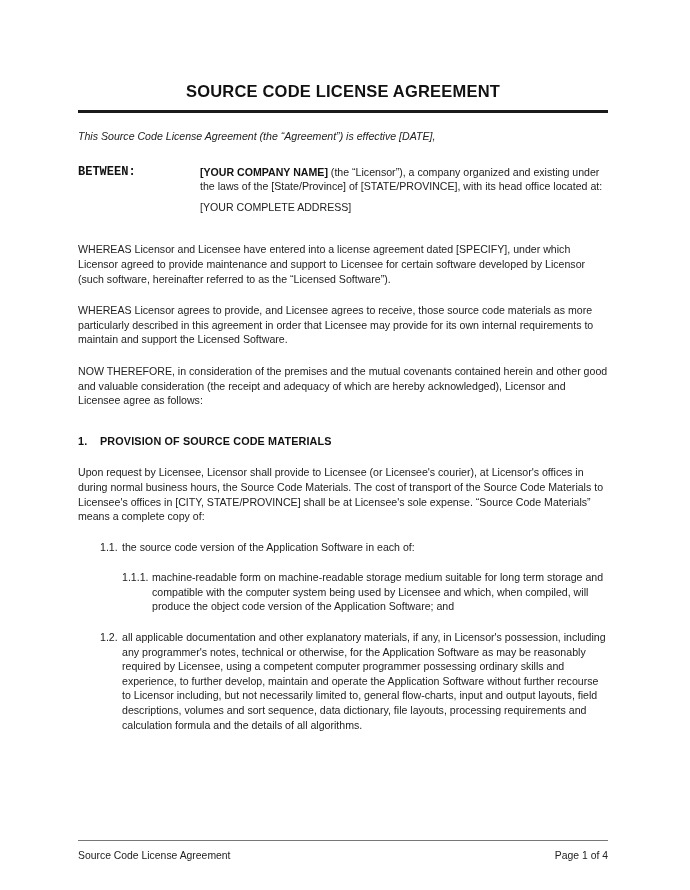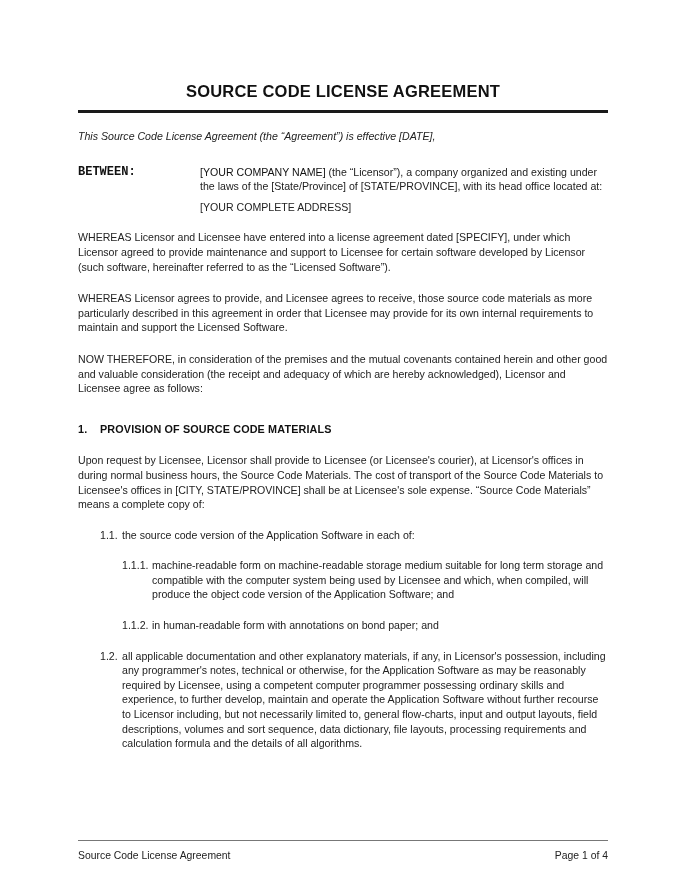--- a/index.html
+++ b/index.html
@@ -78,21 +78,21 @@
     color: #111;
     font-family: Liberation Mono, monospace;
   }
   .party-body {
     flex: 1 1 auto;
   }
   .party-body .addr {
     margin-top: 6px;
   }
   .party-body b {
-    font-weight: normal;
+    font-weight: bold;
     color: #111;
   }
 
   .para {
     margin-top: 17px;
   }
 
   .section-heading {
     display: flex;
     margin-top: 26px;
@@ -174,21 +174,21 @@
 
     <div class="party">
       <div class="party-label">BETWEEN:</div>
       <div class="party-body">
         <p><b>[YOUR COMPANY NAME]</b><span> (the “Licensor”), a company organized and existing under the laws of the [State/Province] of [STATE/PROVINCE], with its head office located at:</span></p>
         <p class="addr">[YOUR COMPLETE ADDRESS]</p>
       </div>
     </div>
 
 
-    <p class="para" style="margin-top:16px;">WHEREAS Licensor and Licensee have entered into a license agreement dated [SPECIFY], under which Licensor agreed to provide maintenance and support to Licensee for certain software developed by Licensor (such software, hereinafter referred to as the “Licensed Software”).</p>
+    <p class="para" style="margin-top:28px;">WHEREAS Licensor and Licensee have entered into a license agreement dated [SPECIFY], under which Licensor agreed to provide maintenance and support to Licensee for certain software developed by Licensor (such software, hereinafter referred to as the “Licensed Software”).</p>
 
     <p class="para">WHEREAS Licensor agrees to provide, and Licensee agrees to receive, those source code materials as more particularly described in this agreement in order that Licensee may provide for its own internal requirements to maintain and support the Licensed Software.</p>
 
     <p class="para">NOW THEREFORE, in consideration of the premises and the mutual covenants contained herein and other good and valuable consideration (the receipt and adequacy of which are hereby acknowledged), Licensor and Licensee agree as follows:</p>
 
     <div class="section-heading">
       <span class="num">1.</span>
       <span>PROVISION OF SOURCE CODE MATERIALS</span>
     </div>
 
@@ -197,24 +197,20 @@
     <div class="item lvl2">
       <span class="num">1.1.</span>
       <span class="txt">the source code version of the Application Software in each of:</span>
     </div>
 
     <div class="item lvl3">
       <span class="num">1.1.1.</span>
       <span class="txt">machine-readable form on machine-readable storage medium suitable for long term storage and compatible with the computer system being used by Licensee and which, when compiled, will produce the object code version of the Application Software; and</span>
     </div>
 
-    <div class="item lvl3">
-      <span class="num">1.1.2.</span>
-      <span class="txt">in human-readable form with annotations on bond paper; and</span>
-    </div>
 
     <div class="item lvl2">
       <span class="num">1.2.</span>
       <span class="txt">all applicable documentation and other explanatory materials, if any, in Licensor's possession, including any programmer's notes, technical or otherwise, for the Application Software as may be reasonably required by Licensee, using a competent computer programmer possessing ordinary skills and experience, to further develop, maintain and operate the Application Software without further recourse to Licensor including, but not necessarily limited to, general flow-charts, input and output layouts, field descriptions, volumes and sort sequence, data dictionary, file layouts, processing requirements and calculation formula and the details of all algorithms.</span>
     </div>
 
   </div>
 
   <div class="footer">
     <div class="footer-rule"></div>

